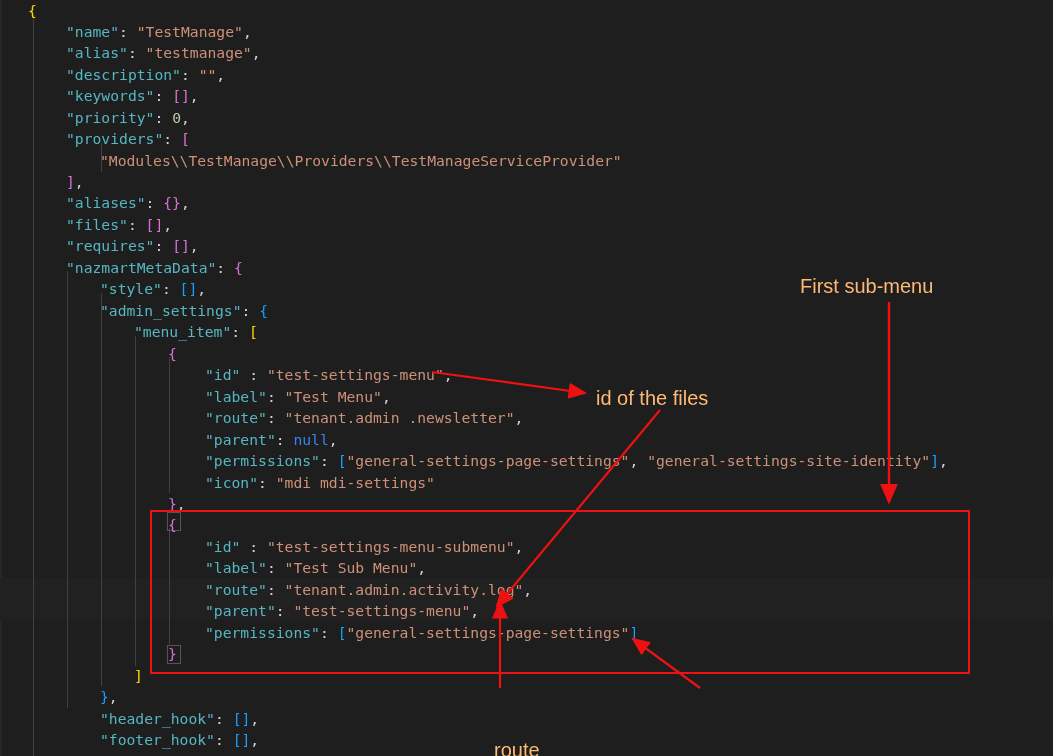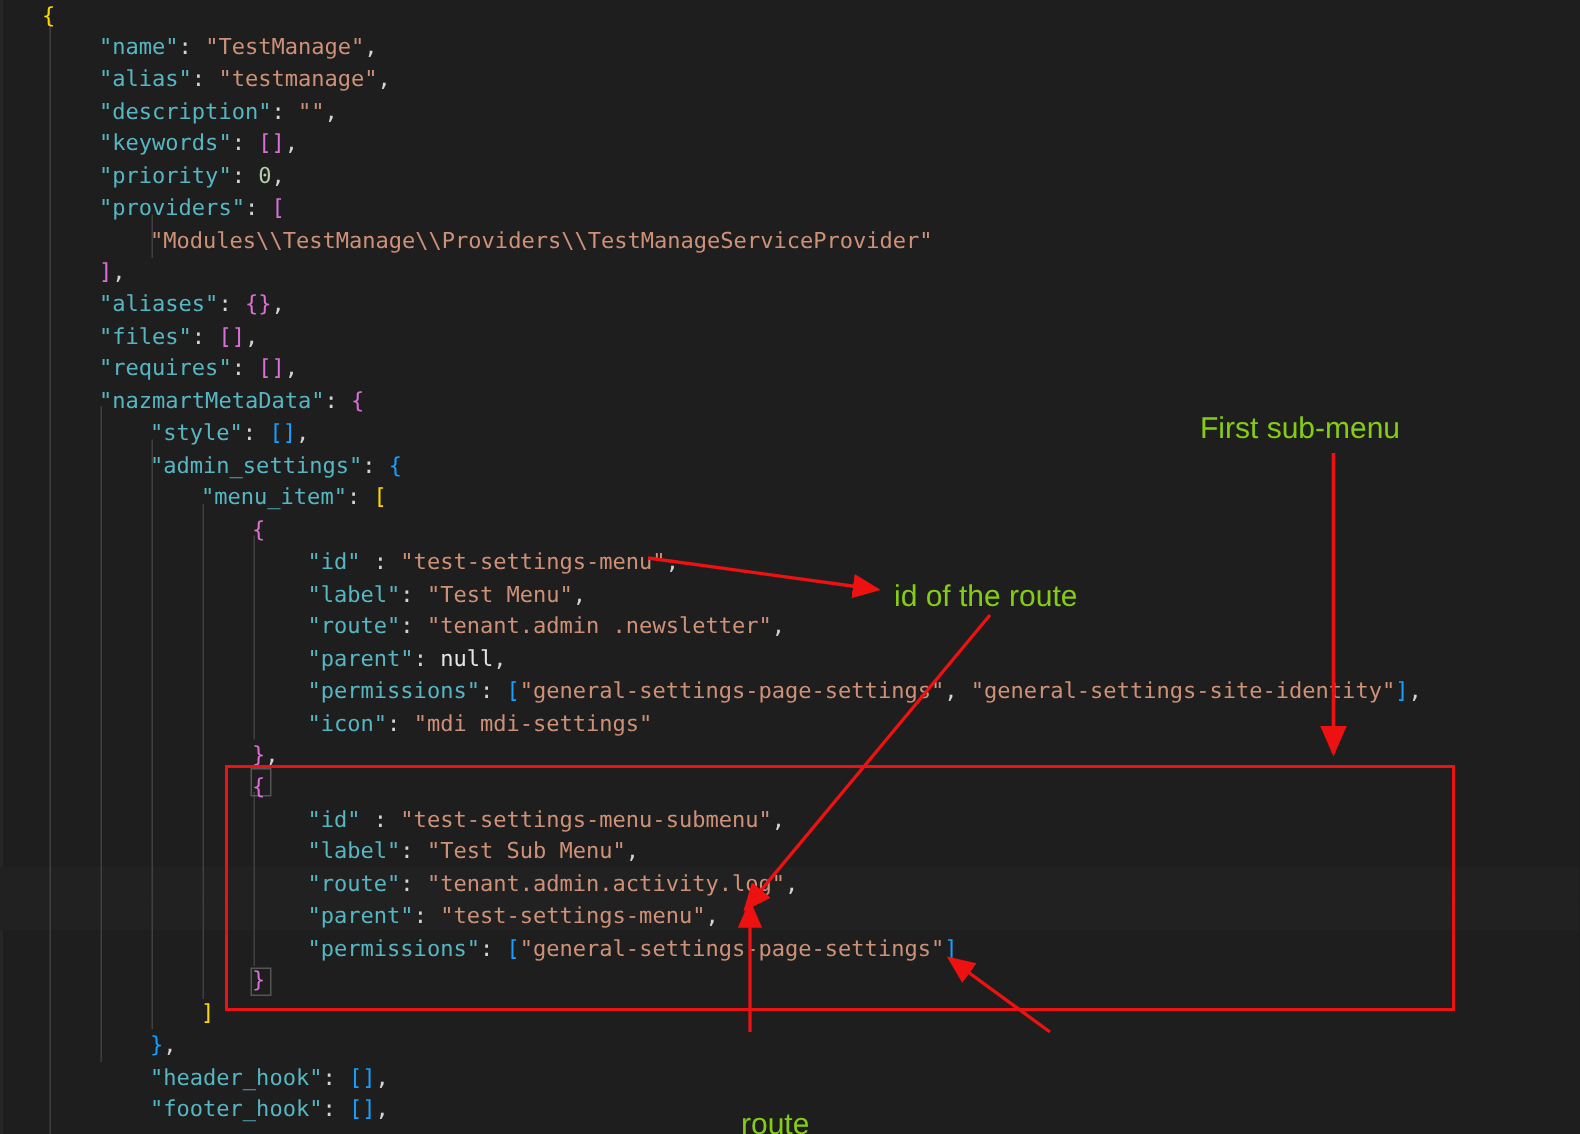--- a/index.html
+++ b/index.html
@@ -47,36 +47,36 @@
     white-space:pre;
     font-size:14.7px;
     line-height:21.4px;
     height:21.4px;
   }
   
   .k   {color:#56b6c2;}          
   .s   {color:#ce9178;}          
   .p   {color:#d4d4d4;}          
   .n   {color:#b5cea8;}          
-  .nul {color:#e5e5e5;}          
+  .nul {color:#3b82f6;}          
   .b0  {color:#ffd700;}          
   .b1  {color:#da70d6;}          
   .b2  {color:#179fff;}          
   .b3  {color:#ffd700;}
   .b4  {color:#da70d6;}
   .b5  {color:#179fff;}
 
   
   #overlay{
     position:absolute;inset:0;
     pointer-events:none;
   }
   .anno-text{
     position:absolute;
-    color:#84cc16;
+    color:#fdba74;
     font-family:"Liberation Sans","DejaVu Sans",sans-serif;
     font-size:20px;
     line-height:22px;
     white-space:nowrap;
   }
   .hl-box{
     position:absolute;
     border:2px solid #ee1111;
     box-sizing:border-box;
   }
@@ -119,15 +119,15 @@
     <line x1="432" y1="372" x2="585" y2="393" stroke="#ee1111" stroke-width="2.2" marker-end="url(#ah)"></line>
 
     <line x1="660" y1="410" x2="497" y2="606" stroke="#ee1111" stroke-width="2.2" marker-end="url(#ah)"></line>
 
     <line x1="500" y1="688" x2="500" y2="602" stroke="#ee1111" stroke-width="2.2" marker-end="url(#ah)"></line>
 
     <line x1="700" y1="688" x2="633" y2="639" stroke="#ee1111" stroke-width="2.2" marker-end="url(#ah)"></line>
   </svg>
   <div class="hl-box" id="hl-box" style="left: 150px; top: 510px; width: 820px; height: 164px;"></div>
 <div class="anno-text" style="left: 800px; top: 275px;">First sub-menu</div>
-    <div class="anno-text" style="left: 596px; top: 387px;">id of the route</div>
+    <div class="anno-text" style="left: 596px; top: 387px;">id of the files</div>
     <div class="anno-text" style="left: 494px; top: 695px; margin-top: 44px;">route</div>
   </div>
 
 </body></html>

